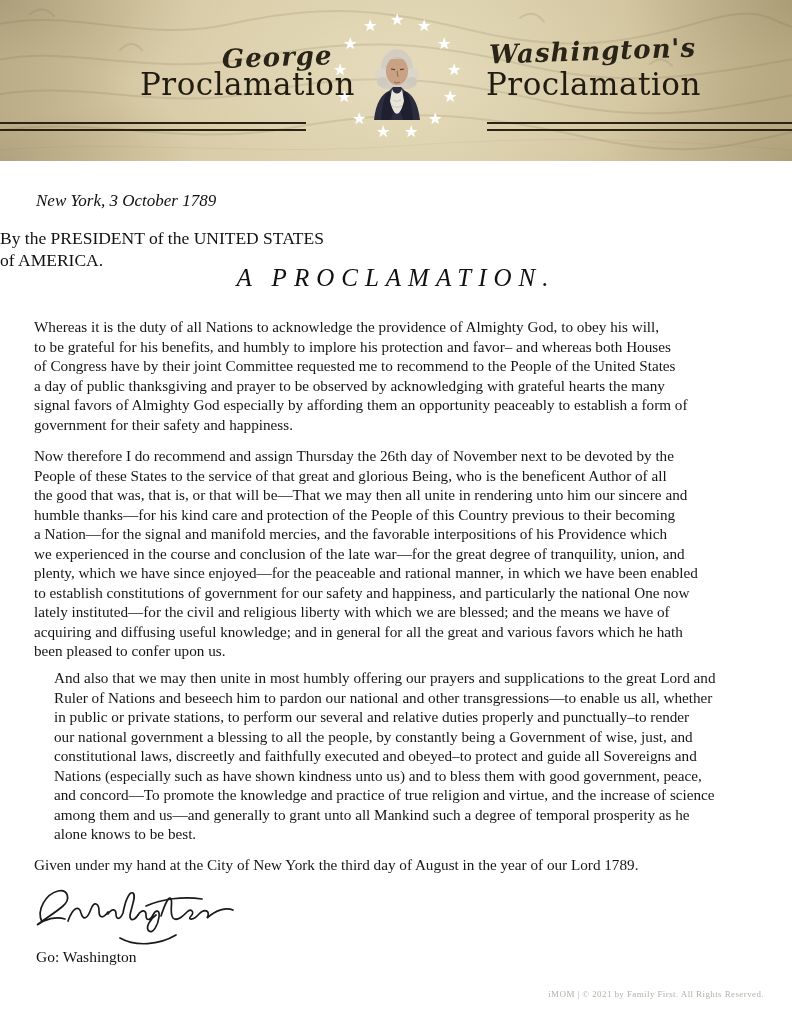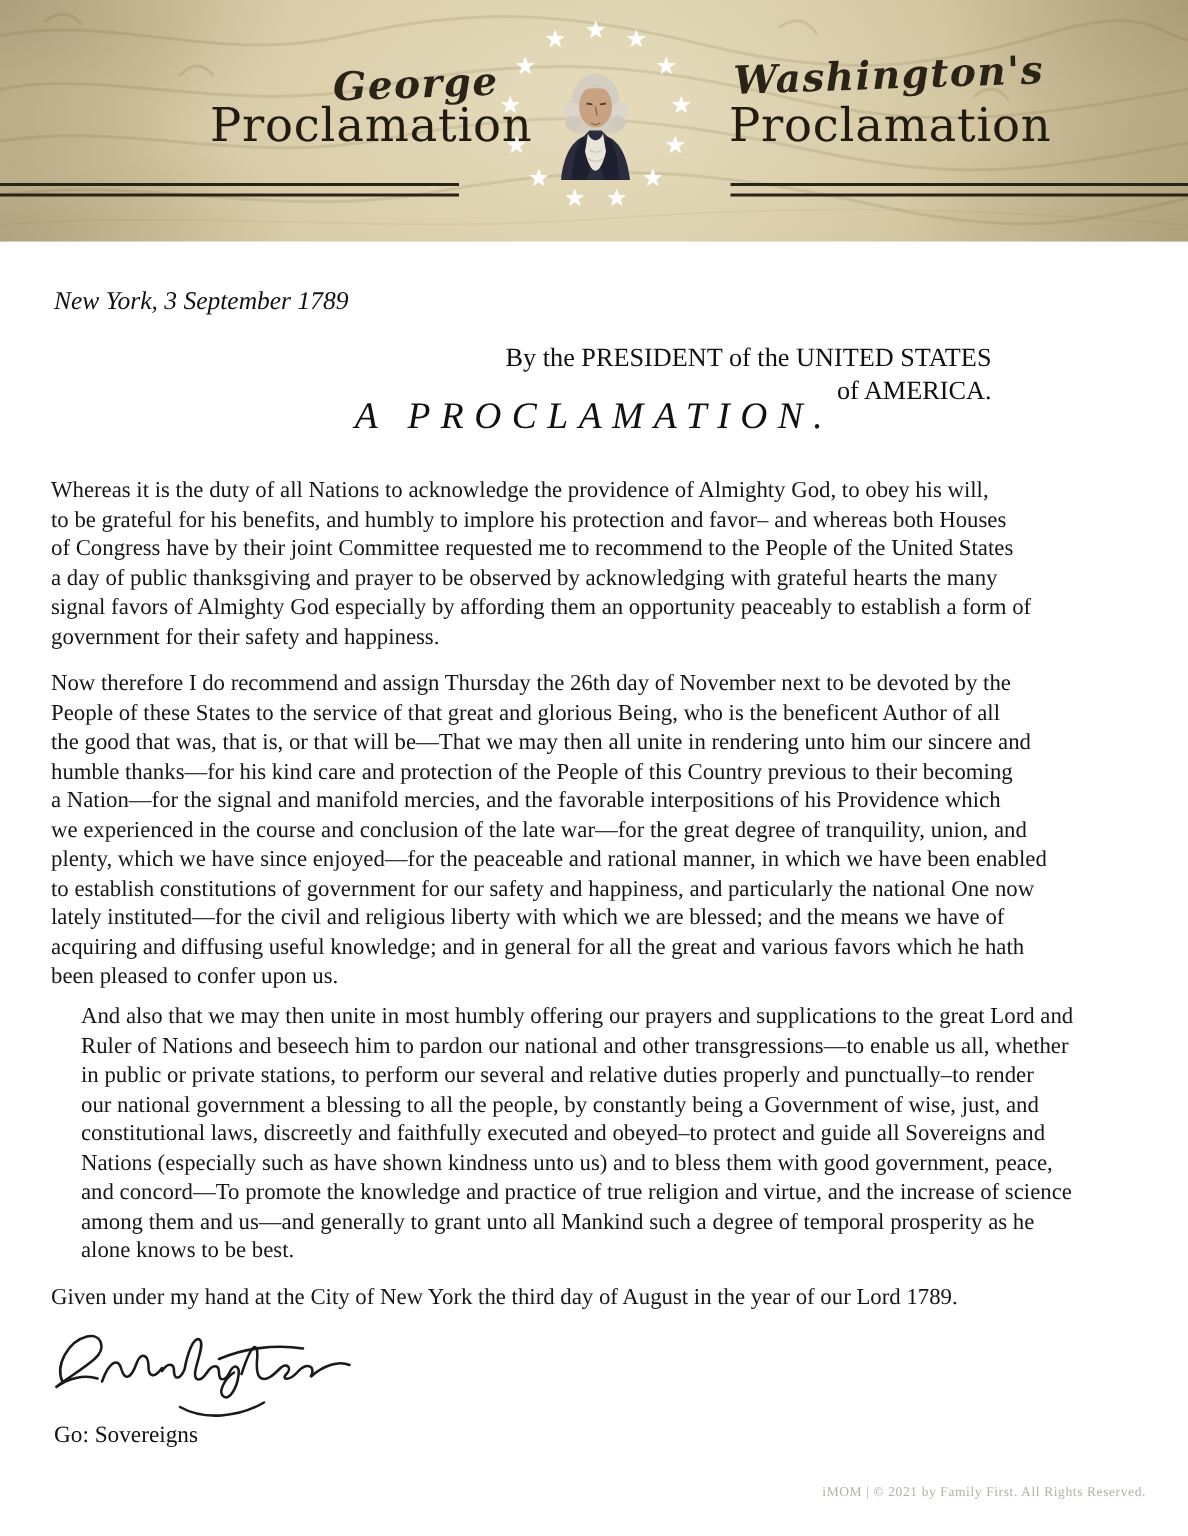--- a/index.html
+++ b/index.html
@@ -68,21 +68,21 @@
   }
   .portrait { position: absolute; left: 369px; top: 44px; }
 
   
   .dateline {
     position: absolute; left: 36px; top: 191px;
     font-style: italic; font-size: 17px; color: #111;
   }
   .heading {
     position: absolute; left: 0; top: 227px; width: 661px;
-    text-align: right; font-size: 17.5px; line-height: 22px; color: #111;
+    text-align: left; font-size: 17.5px; line-height: 22px; color: #111;
   }
   .proclamation-title {
     position: absolute; left: 0; top: 264px; width: 792px;
     text-align: center; font-style: italic; font-size: 25px;
     letter-spacing: 7px; color: #111;
   }
   .para {
     position: absolute; left: 34px; width: 726px;
     font-size: 15.2px; line-height: 19.5px;
     white-space: pre-line; color: #161616;
@@ -157,21 +157,21 @@
 
     <div class="header-script script-left">George</div>
     <div class="header-title  title-left">Proclamation</div>
     <div class="header-script script-right">Washington's</div>
     <div class="header-title  title-right">Proclamation</div>
 
     <div class="divider divider-left"></div>
     <div class="divider divider-right"></div>
   </div>
 
-  <div class="dateline">New York, 3 September 1789</div>
+  <div class="dateline">New York, 3 October 1789</div>
 
   <div class="heading">
     <div>By the PRESIDENT of the UNITED STATES</div>
     <div>of AMERICA.</div>
   </div>
 
   <div class="proclamation-title">A PROCLAMATION.</div>
 
   <div class="para para-1">Whereas it is the duty of all Nations to acknowledge the providence of Almighty God, to obey his will,
 to be grateful for his benefits, and humbly to implore his protection and favor– and whereas both Houses
@@ -207,17 +207,17 @@
       <path d="M14,42 C8,30 18,14 30,11 C40,9 43,19 35,26 C27,33 15,40 9,45 C17,39 28,36 37,39"></path>
       <path d="M40,41 C45,27 51,25 53,33 C55,40 59,40 63,29 C66,21 71,23 71,31 C71,38 75,39 80,32"></path>
       <path d="M80,34 C84,28 88,29 88,34 C88,40 92,40 95,33 C97,22 101,11 105,13 C109,16 102,30 102,36 C102,41 106,41 110,35"></path>
       <path d="M110,35 C114,29 118,30 118,35 C118,41 122,41 125,35 C128,29 132,30 131,37 C130,45 125,54 121,51 C117,48 122,39 128,35"></path>
       <path d="M133,36 C137,24 141,15 143,19 C145,23 141,33 145,38 C149,42 155,36 159,32 C163,28 167,32 163,36 C159,40 165,41 171,34 C177,28 183,31 179,38 C188,30 198,27 205,30"></path>
       <path d="M118,26 C134,19 155,16 174,19"></path>
       <path d="M92,58 C108,67 131,65 148,55"></path>
     </g>
   </svg>
 
-  <div class="signoff">Go: Sovereigns</div>
+  <div class="signoff">Go: Washington</div>
 
   <div class="footer-credit">iMOM | © 2021 by Family First. All Rights Reserved.</div>
 
 </div>
 
 </body></html>

